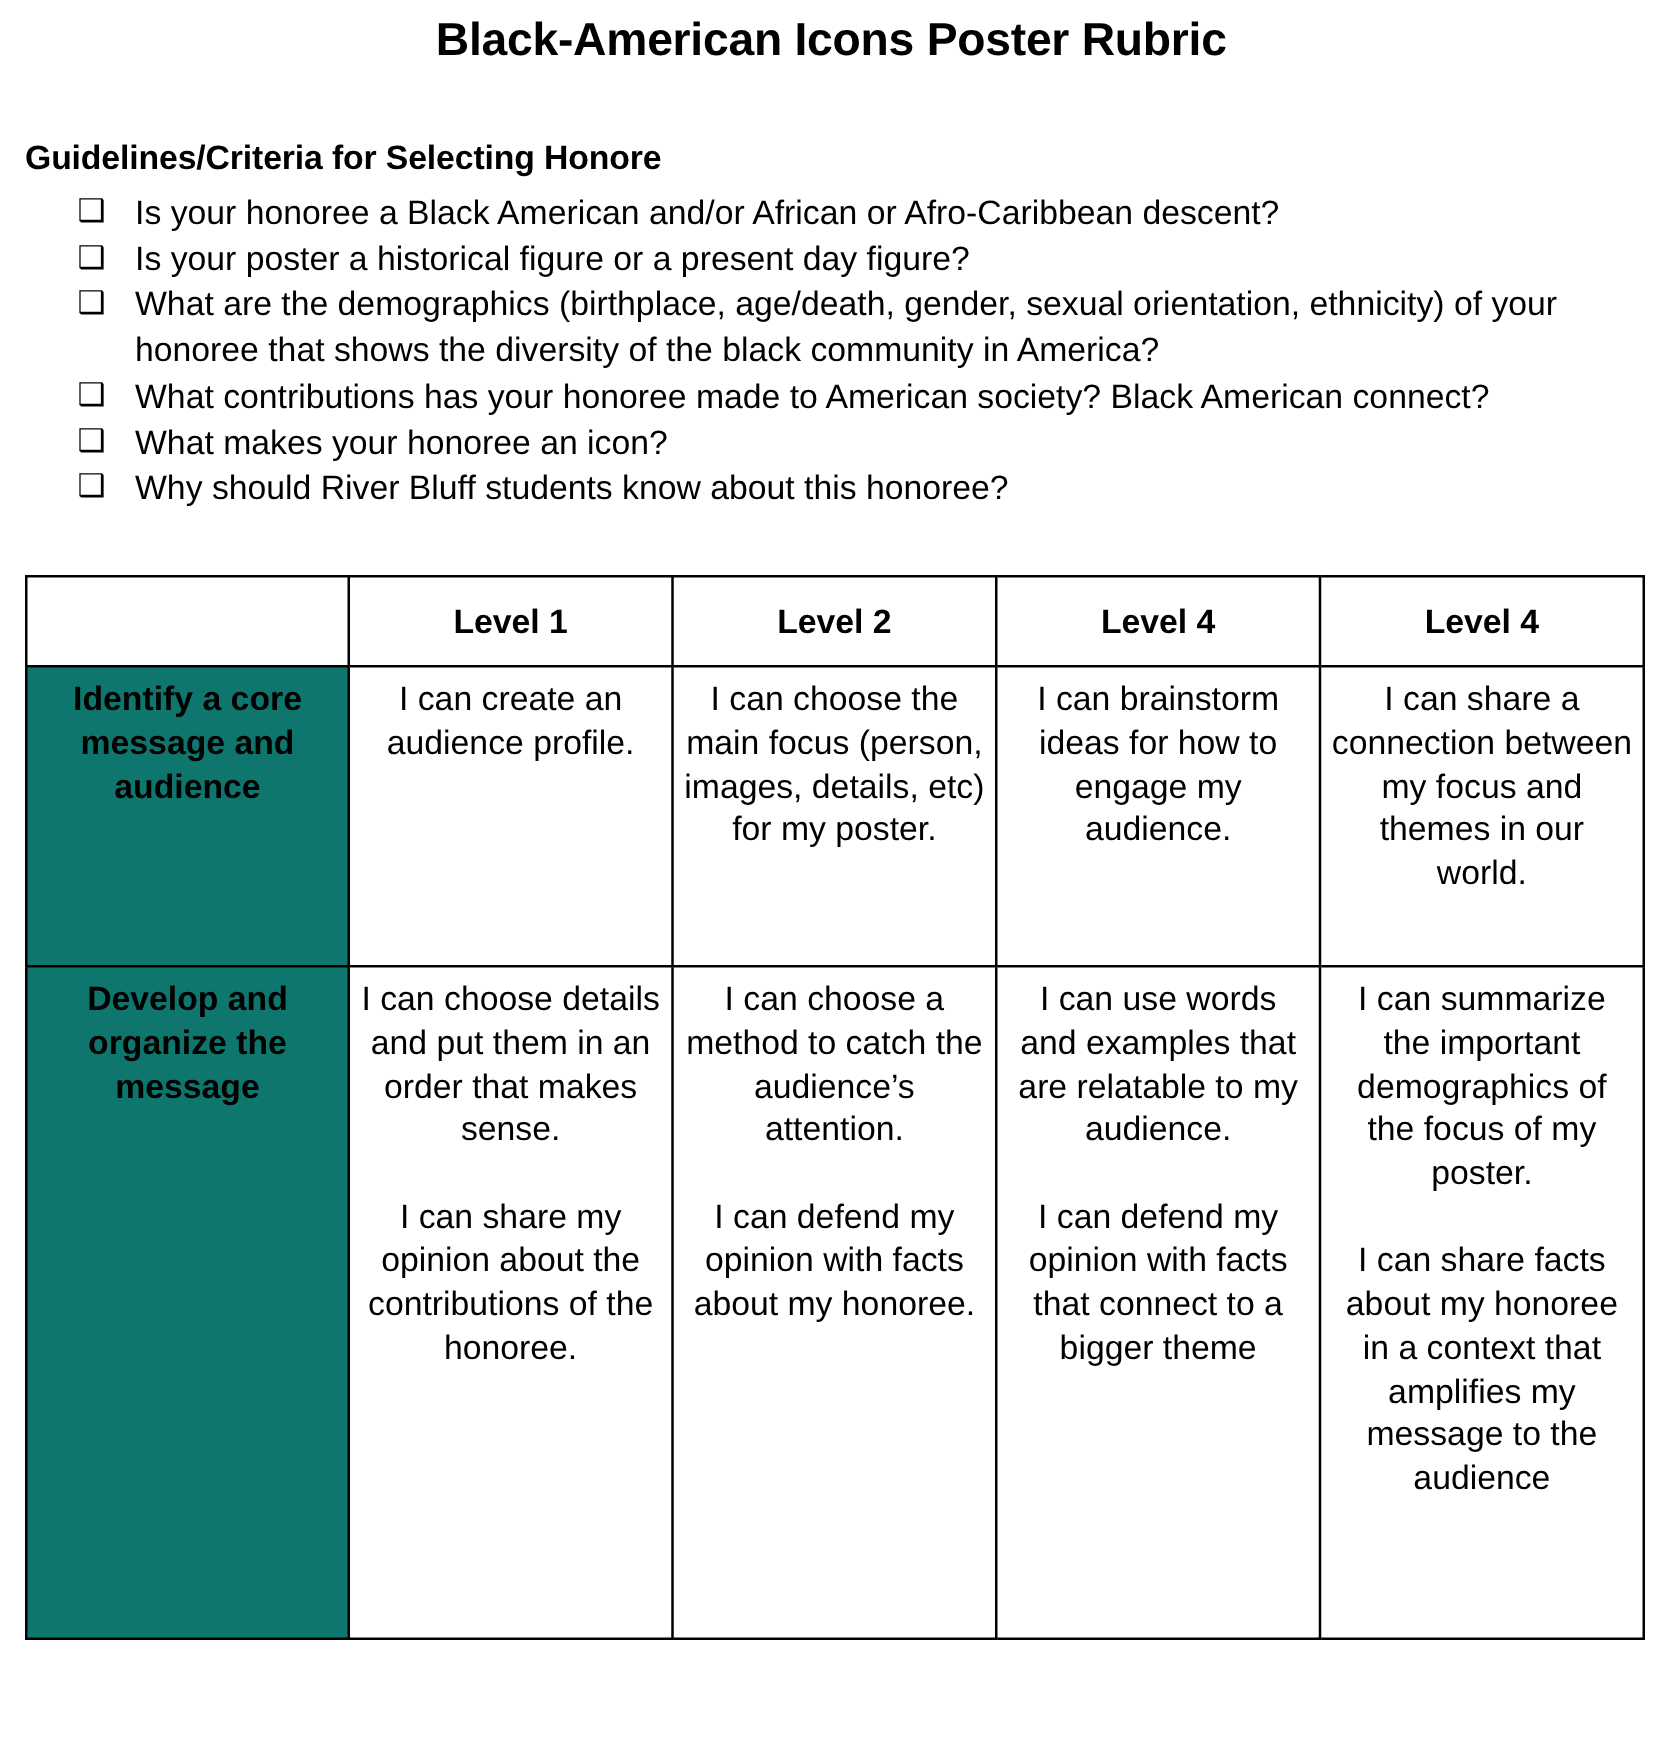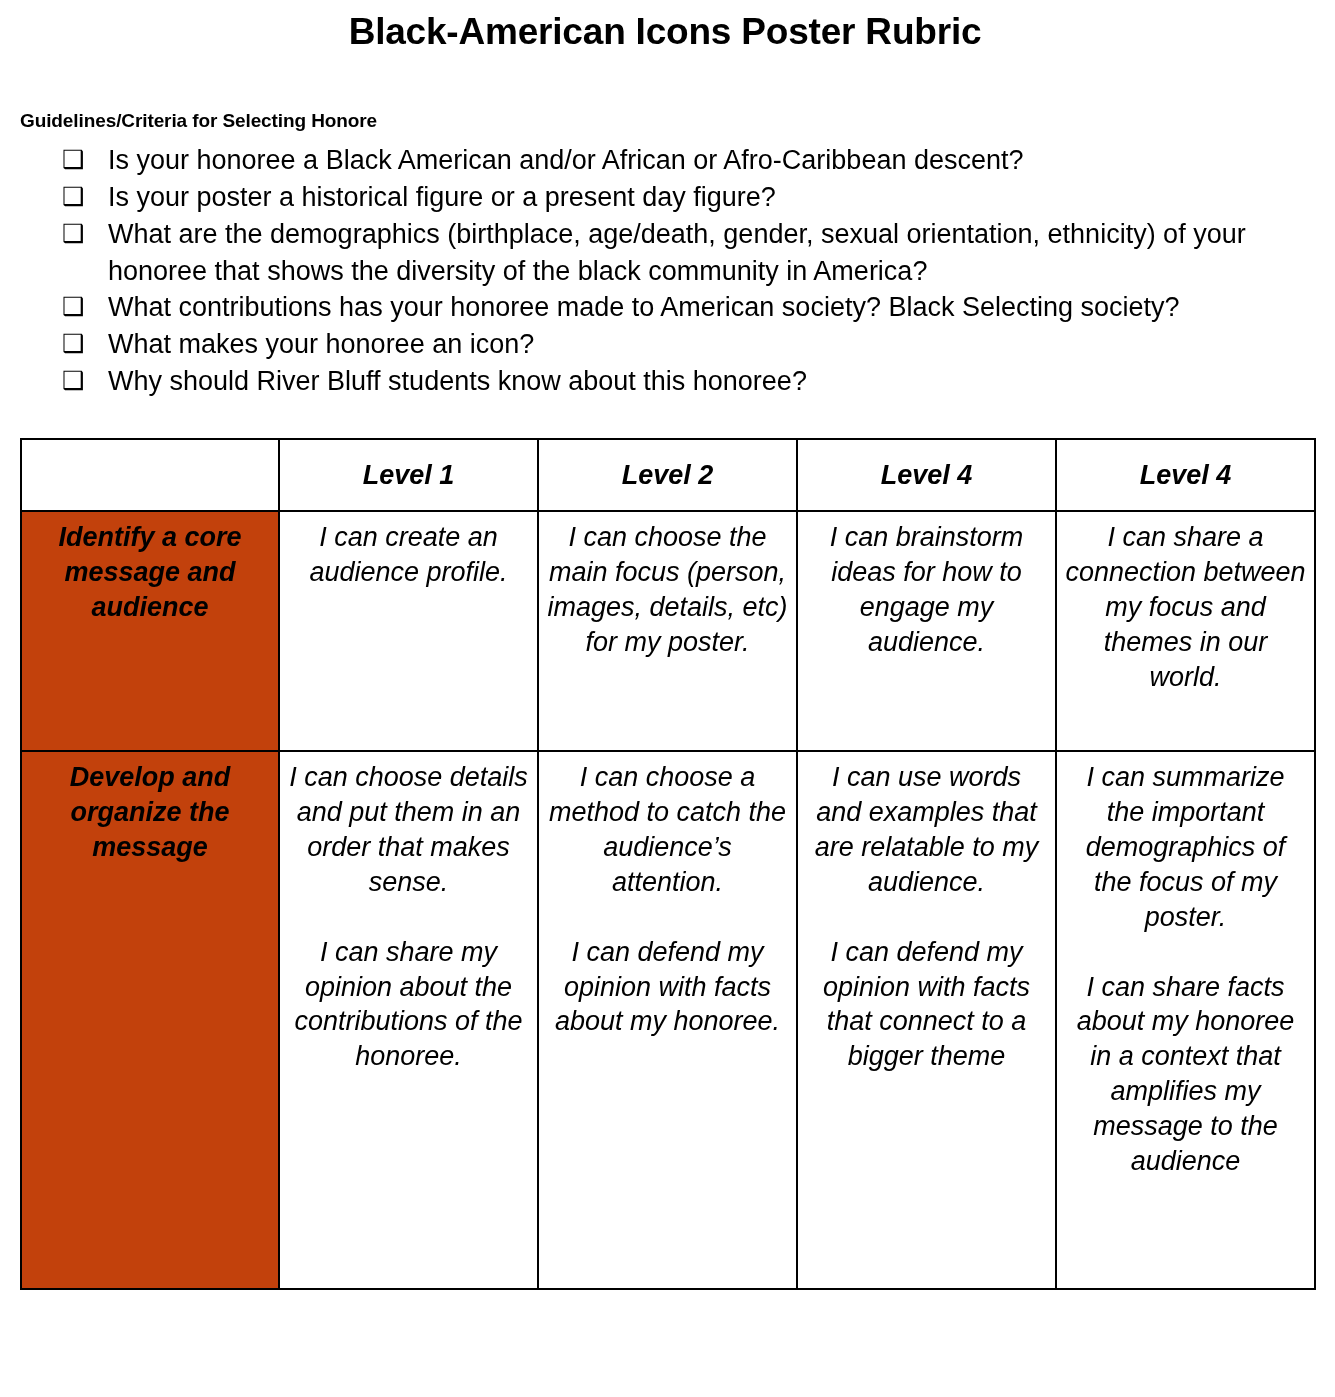--- a/index.html
+++ b/index.html
@@ -28,21 +28,21 @@
     font-size: 37px;
     font-weight: bold;
     line-height: 1.15;
     letter-spacing: -0.2px;
     margin: 11px 5px 0 0;
     padding: 0 20px;
   }
 
   
   .section-heading {
-    font-size: 19px;
+    font-size: 27px;
     font-weight: bold;
     margin: 0;
     padding: 56px 0 0 20px;
     line-height: 1.2;
     letter-spacing: -0.1px;
   }
 
   
   .criteria-list {
     margin: 0;
@@ -64,22 +64,21 @@
     display: block;
   }
   .criteria-text {
     flex: 1 1 auto;
     display: block;
   }
 
   
   .rubric-wrap {
     padding: 12px 0 0 20px;
-    margin-top: 27px;
-    font-style: italic;
+    margin-top: 39px;
   }
   table.rubric {
     border-collapse: collapse;
     table-layout: fixed;
     width: 1296px;
     border: 2px solid #000000;
   }
   table.rubric col.c-label { width: 258px; }
   table.rubric col.c-lvl   { width: 259px; }
 
@@ -98,21 +97,21 @@
     height: 58px;
     vertical-align: middle;
     padding-top: 6px;
     padding-bottom: 6px;
   }
   table.rubric thead th.corner-cell {
     border-left: 2px solid #000000;
   }
 
   td.criterion-label {
-    background: #c2410c;
+    background: #0f766e;
     font-weight: bold;
     text-align: center;
     padding-top: 14px;
   }
 
   .cell-para {
     margin: 0;
     padding: 0;
   }
   .cell-para + .cell-para {
@@ -139,21 +138,21 @@
       <li class="criteria-item">
         <span class="criteria-bullet">❑</span>
         <span class="criteria-text">Is your poster a historical figure or a present day figure?</span>
       </li>
       <li class="criteria-item">
         <span class="criteria-bullet">❑</span>
         <span class="criteria-text">What are the demographics (birthplace, age/death, gender, sexual orientation, ethnicity) of your honoree that shows the diversity of the black community in America?</span>
       </li>
       <li class="criteria-item">
         <span class="criteria-bullet">❑</span>
-        <span class="criteria-text">What contributions has your honoree made to American society? Black Selecting society?</span>
+        <span class="criteria-text">What contributions has your honoree made to American society? Black American connect?</span>
       </li>
       <li class="criteria-item">
         <span class="criteria-bullet">❑</span>
         <span class="criteria-text">What makes your honoree an icon?</span>
       </li>
       <li class="criteria-item">
         <span class="criteria-bullet">❑</span>
         <span class="criteria-text">Why should River Bluff students know about this honoree?</span>
       </li>
     </ul>

